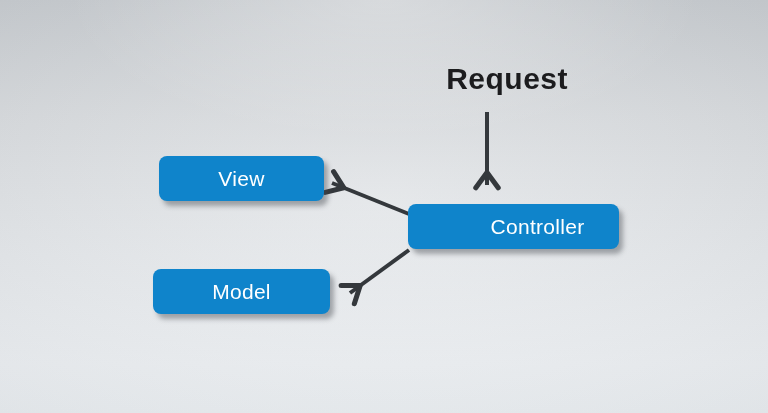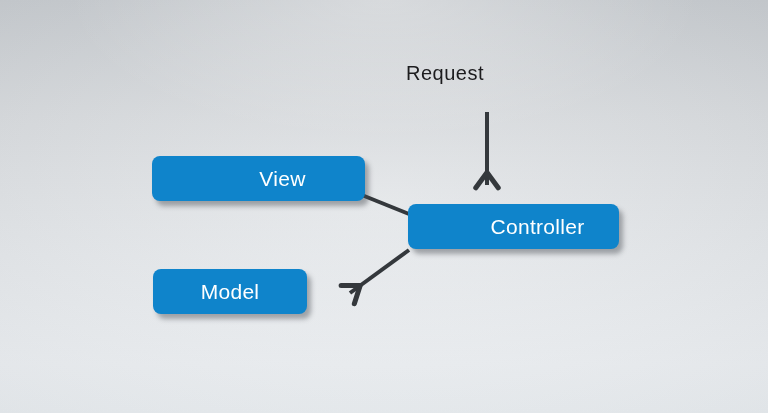--- a/index.html
+++ b/index.html
@@ -19,40 +19,40 @@
     background:
       radial-gradient(ellipse 55% 45% at 50% 0%, rgba(255,255,255,0.30), rgba(255,255,255,0) 75%),
       radial-gradient(ellipse 90% 80% at 50% 48%, rgba(255,255,255,0.18), rgba(93,99,107,0.10) 100%),
       linear-gradient(to bottom, #c9cdd1 0%, #d8dbde 28%, #e5e8eb 62%, #eef1f4 88%, #ecf0f3 100%);
   }
   .request-label {
     position: absolute;
     left: 406px;
     top: 62px;
     width: 162px;
-    text-align: left;
-    font-size: 20px;
-    font-weight: 400;
+    text-align: right;
+    font-size: 30px;
+    font-weight: 700;
     letter-spacing: 0.5px;
     color: #1c1c1e;
   }
   .node {
     position: absolute;
     height: 45px;
     border-radius: 8px;
     background: #0f84cb;
     box-shadow: 4px 5px 5px rgba(70,76,83,0.45);
     color: #ffffff;
     font-size: 21px;
     line-height: 45px;
     text-align: center;
     letter-spacing: 0.3px;
   }
-  .node-view    { left: 152px; top: 156px; width: 165px; padding-left: 48px; }
-  .node-model   { left: 153px; top: 269px; width: 154px; }
+  .node-view    { left: 159px; top: 156px; width: 165px; }
+  .node-model   { left: 153px; top: 269px; width: 177px; }
   .node-controller { left: 408px; top: 204px; width: 163px; padding-left: 48px; }
   .arrows {
     position: absolute;
     left: 0; top: 0;
     width: 768px;
     height: 413px;
     pointer-events: none;
   }
 </style>
 </head>

